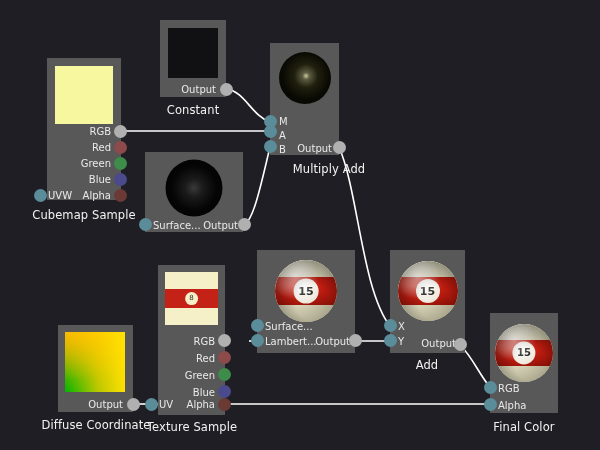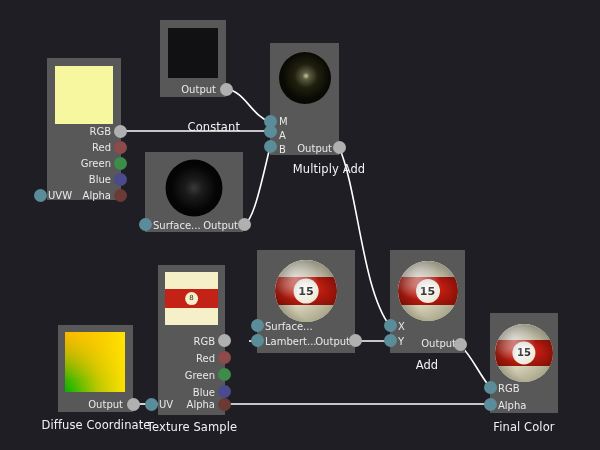--- a/index.html
+++ b/index.html
@@ -177,29 +177,30 @@
   <div class="port-label right" style="left:55px; top:142px; width:56px;">Red</div>
   <div class="port-dot" style="left:114px; top:141px; background:#8c4a4a;"></div>
   <div class="port-label right" style="left:55px; top:158px; width:56px;">Green</div>
   <div class="port-dot" style="left:114px; top:157px; background:#3d8c4a;"></div>
   <div class="port-label right" style="left:55px; top:174px; width:56px;">Blue</div>
   <div class="port-dot" style="left:114px; top:173px; background:#4a4a8c;"></div>
   <div class="port-label right" style="left:55px; top:190px; width:56px;">Alpha</div>
   <div class="port-dot" style="left:114px; top:189px; background:#6b3a35;"></div>
   <div class="port-label" style="left:48px; top:190px;">UVW</div>
   <div class="port-dot" style="left:34px; top:189px; background:#5b8c99;"></div>
+  <div class="node-title" style="left:27px; top:208px; width:114px;">Cubemap Sample</div>
 
   <div class="node" style="left:160px; top:20px; width:66px; height:77px;">
     <div class="node-preview" style="left:8px; top:8px; width:50px; height:50px;">
       <div class="swatch-black"></div>
     </div>
   </div>
   <div class="port-label right" style="left:164px; top:84px; width:52px;">Output</div>
   <div class="port-dot" style="left:220px; top:83px; background:#b0b0b0;"></div>
-  <div class="node-title" style="left:146px; top:120px; width:94px;text-align:right;">Constant</div>
+  <div class="node-title" style="left:146px; top:103px; width:94px;">Constant</div>
 
   <div class="node" style="left:270px; top:43px; width:69px; height:112px;">
     <div class="node-preview" style="left:5px; top:5px; width:59px; height:59px; background:#585858;">
       <div class="darksphere olive" style="width:52px; height:52px;"></div>
     </div>
   </div>
   <div class="port-dot" style="left:264px; top:115px; background:#5b8c99;"></div>
   <div class="port-label" style="left:279px; top:116px;">M</div>
   <div class="port-dot" style="left:264px; top:125px; background:#5b8c99;"></div>
   <div class="port-label" style="left:279px; top:130px;">A</div>

